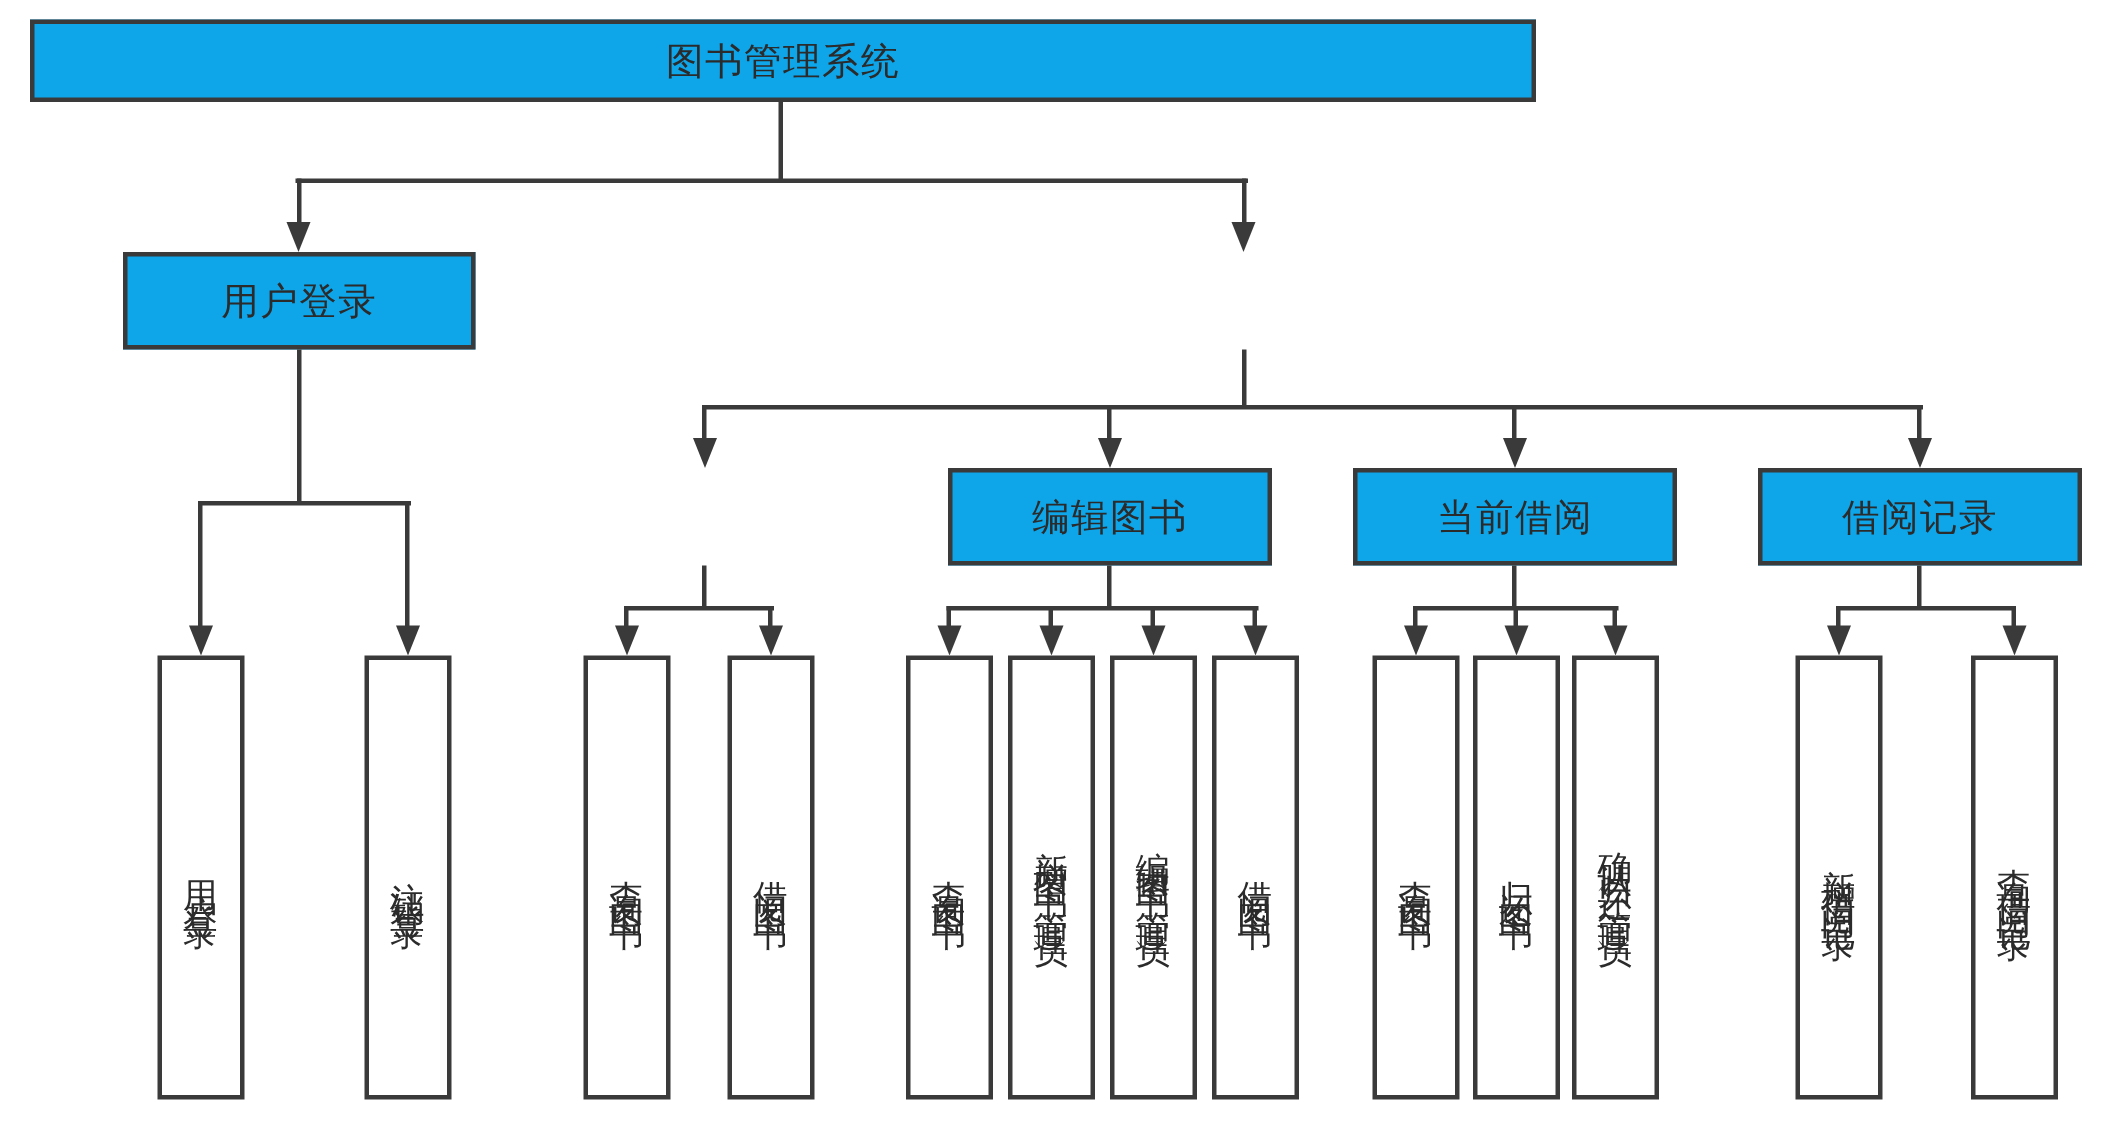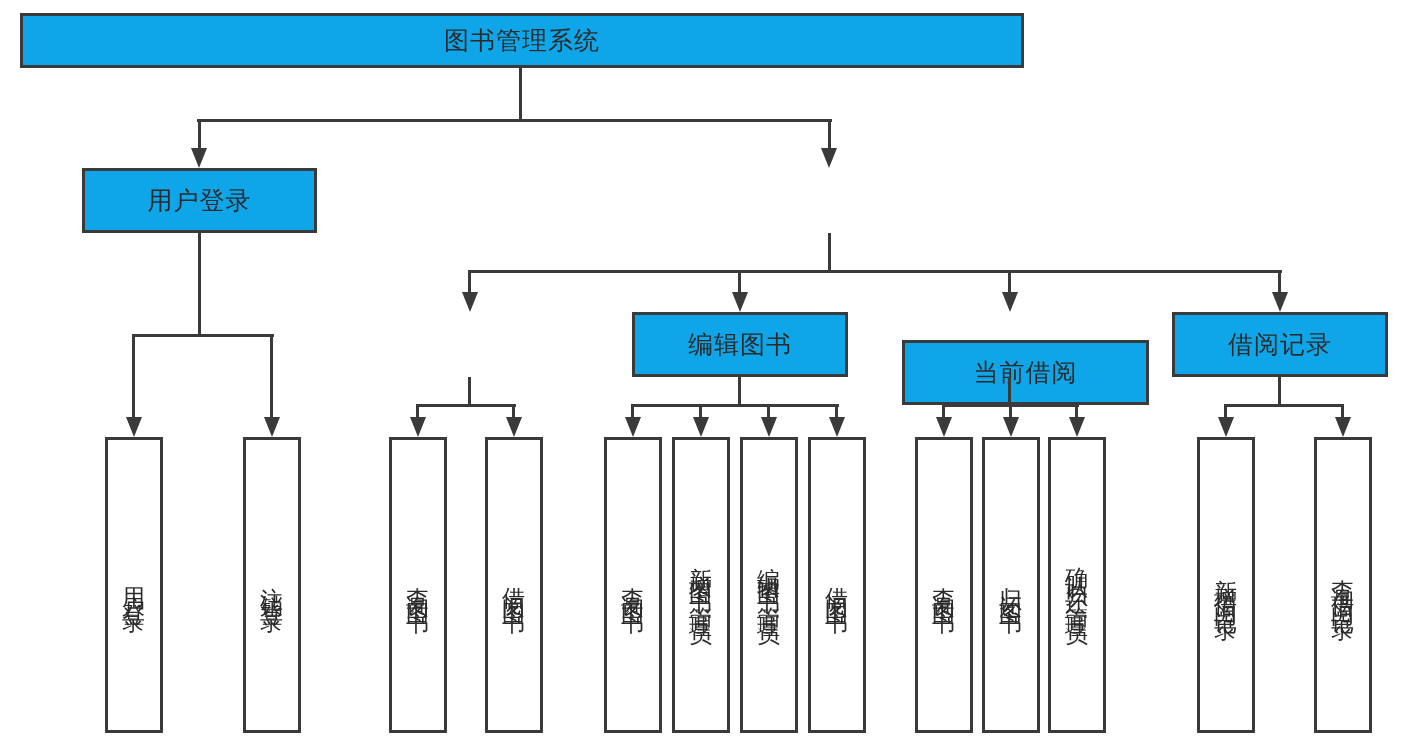--- a/index.html
+++ b/index.html
@@ -105,21 +105,21 @@
   <div class="ln" style="left:468px; top:270px; width:3px; height:23px;"></div>
   <div class="ah" style="left:462px; top:292px;"></div>
   <div class="ln" style="left:738px; top:270px; width:3px; height:23px;"></div>
   <div class="ah" style="left:732px; top:292px;"></div>
   <div class="ln" style="left:1008px; top:270px; width:3px; height:23px;"></div>
   <div class="ah" style="left:1002px; top:292px;"></div>
   <div class="ln" style="left:1278px; top:270px; width:3px; height:23px;"></div>
   <div class="ah" style="left:1272px; top:292px;"></div>
 
   <div class="hbox" style="left:632px; top:312px; width:216px; height:65px;">编辑图书</div>
-  <div class="hbox" style="left:902px; top:312px; width:247px; height:65px;margin-top:28px;">当前借阅</div>
+  <div class="hbox" style="left:902px; top:312px; width:216px; height:65px;">当前借阅</div>
   <div class="hbox" style="left:1172px; top:312px; width:216px; height:65px;">借阅记录</div>
 
   <div class="ln" style="left:468px; top:377px; width:3px; height:29px;"></div>
   <div class="ln" style="left:416px; top:404px; width:100px; height:3px;"></div>
   <div class="ln" style="left:416px; top:404px; width:3px; height:14px;"></div>
   <div class="ah" style="left:410px; top:417px;"></div>
   <div class="ln" style="left:512px; top:404px; width:3px; height:14px;"></div>
   <div class="ah" style="left:506px; top:417px;"></div>
 
   <div class="ln" style="left:738px; top:377px; width:3px; height:29px;"></div>

